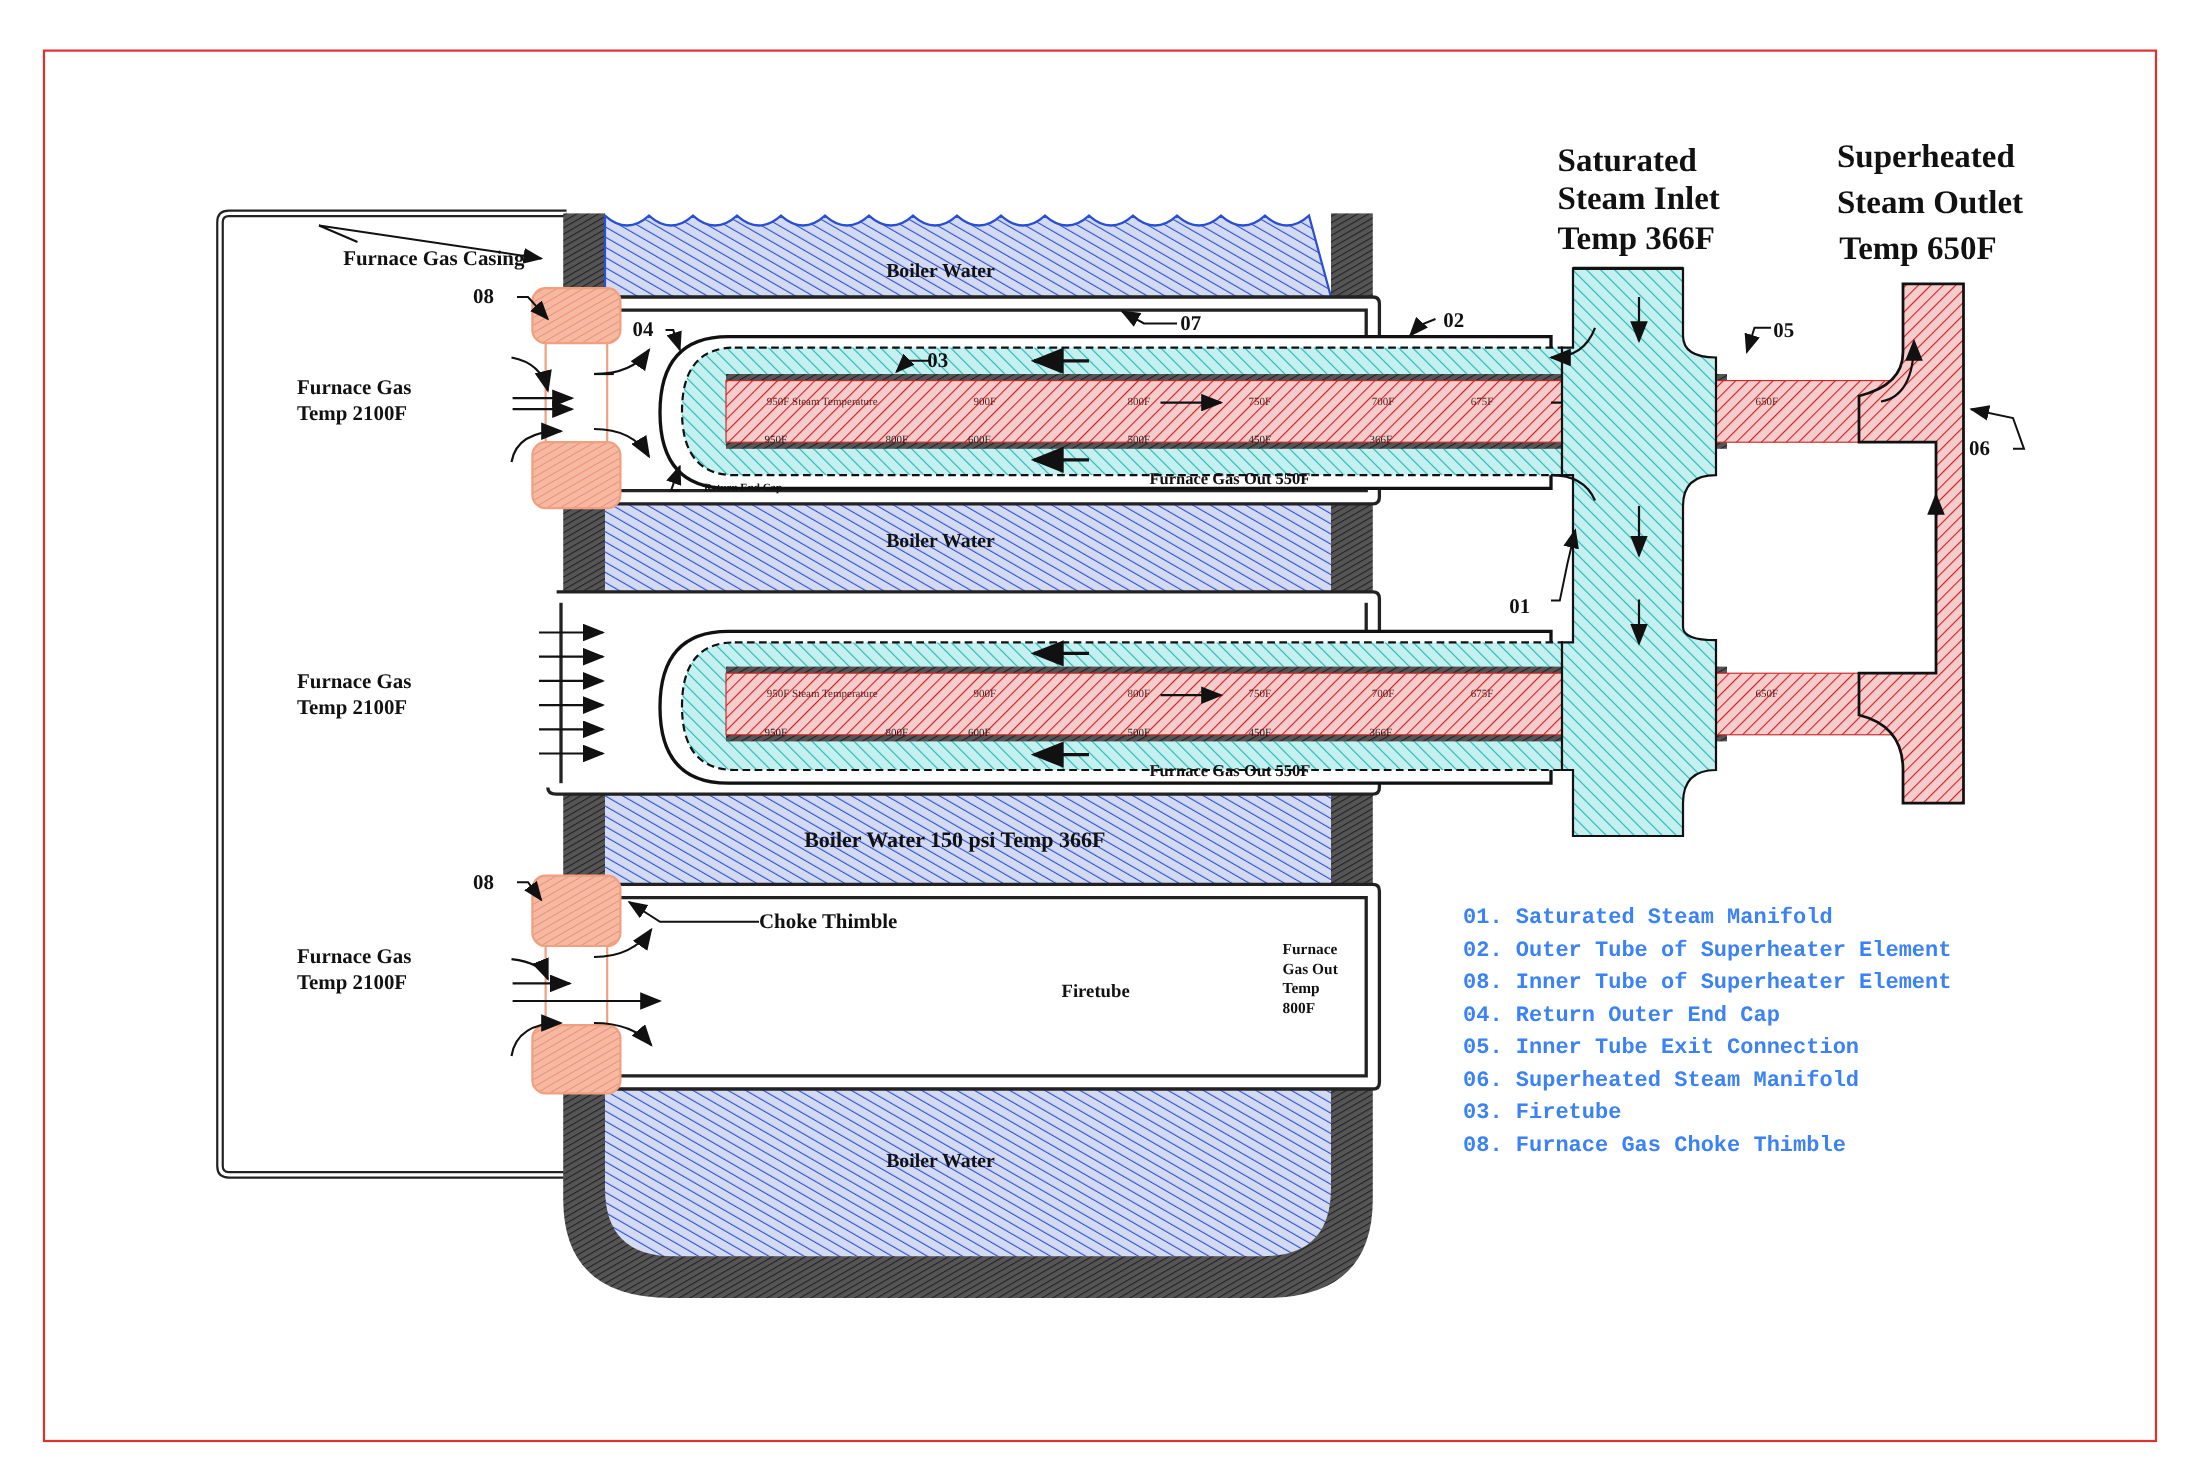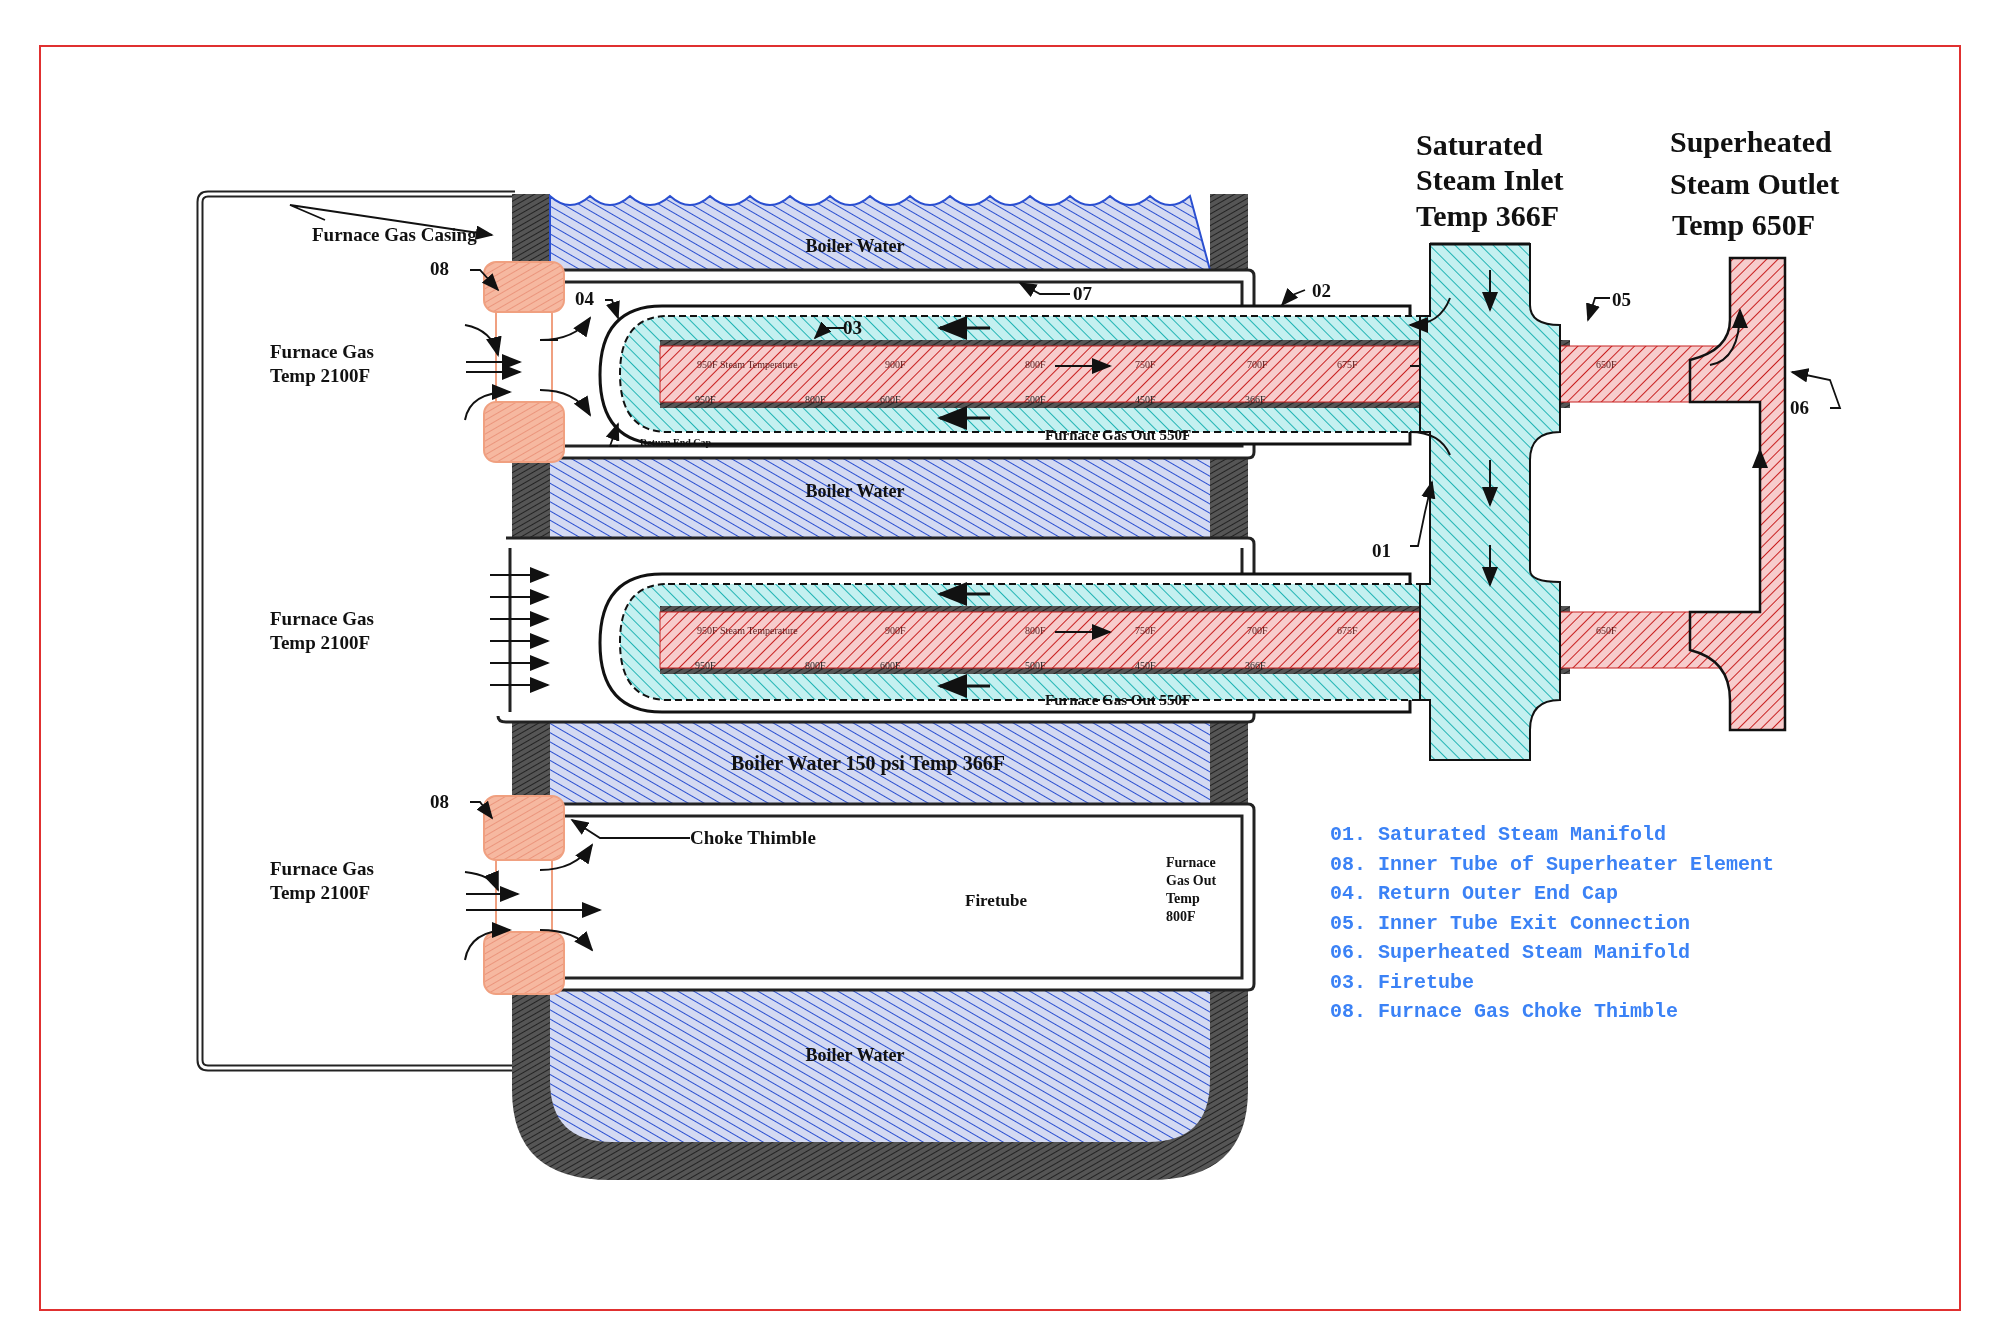--- a/index.html
+++ b/index.html
@@ -236,19 +236,20 @@
   <text class="smallb" x="695" y="669" font-size="10">950F</text>
   <text class="smallb" x="805" y="669" font-size="10">800F</text>
   <text class="smallb" x="880" y="669" font-size="10">600F</text>
   <text class="smallb" x="1025" y="669" font-size="10">500F</text>
   <text class="smallb" x="1135" y="669" font-size="10">450F</text>
   <text class="smallb" x="1245" y="669" font-size="10">366F</text>
 </svg>
 
 <div class="legend">
   <div><span class="num">01.</span><span>Saturated Steam Manifold</span></div>
+  <div><span class="num">02.</span><span>Outer Tube of Superheater Element</span></div>
   <div><span class="num">08.</span><span>Inner Tube of Superheater Element</span></div>
   <div><span class="num">04.</span><span>Return Outer End Cap</span></div>
   <div><span class="num">05.</span><span>Inner Tube Exit Connection</span></div>
   <div><span class="num">06.</span><span>Superheated Steam Manifold</span></div>
   <div><span class="num">03.</span><span>Firetube</span></div>
   <div><span class="num">08.</span><span>Furnace Gas Choke Thimble</span></div>
 </div>
 
 </body></html>

